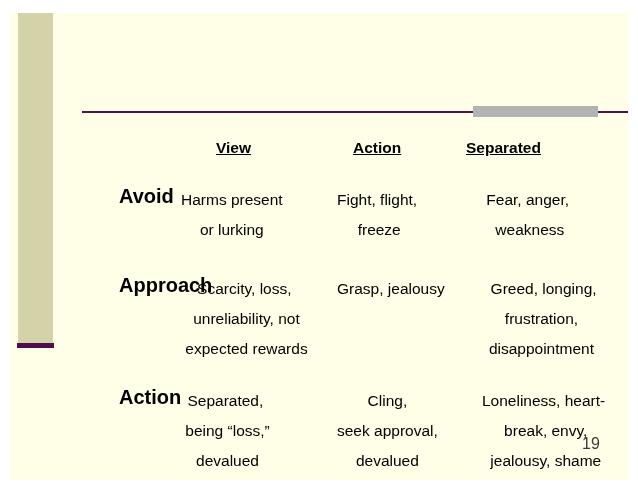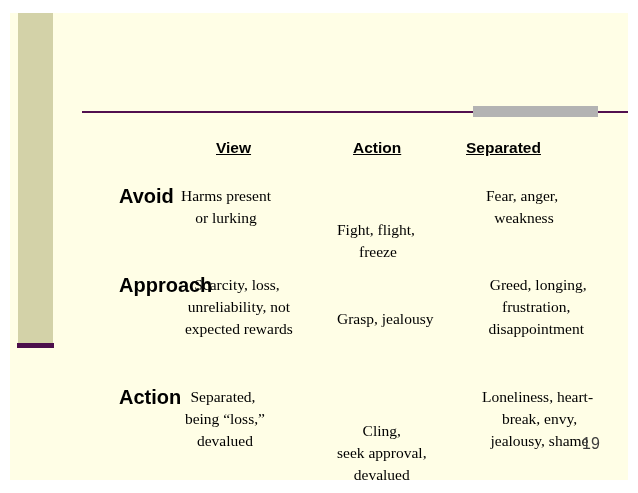--- a/index.html
+++ b/index.html
@@ -126,26 +126,25 @@
     color: #000000;
     white-space: nowrap;
     margin-left: 24px;
   }
 
   .cell {
     position: absolute;
     top: 0;
     font-size: 15.5px;
     color: #000000;
-    line-height: 22px;
+    line-height: 30px;
     white-space: pre;
-    font-family: Liberation Serif, serif;
   }
   .cell.k1 { left: 155px; }
-  .cell.k2 { left: 311px; margin-top: 34px; }
+  .cell.k2 { left: 311px; }
   .cell.k3 { left: 440px; margin-left: 16px; }
 
   
   .slide-number {
     position: absolute;
     left: 572px;
     top: 422px;
     font-size: 16px;
     color: #3d3d3d;
   }

